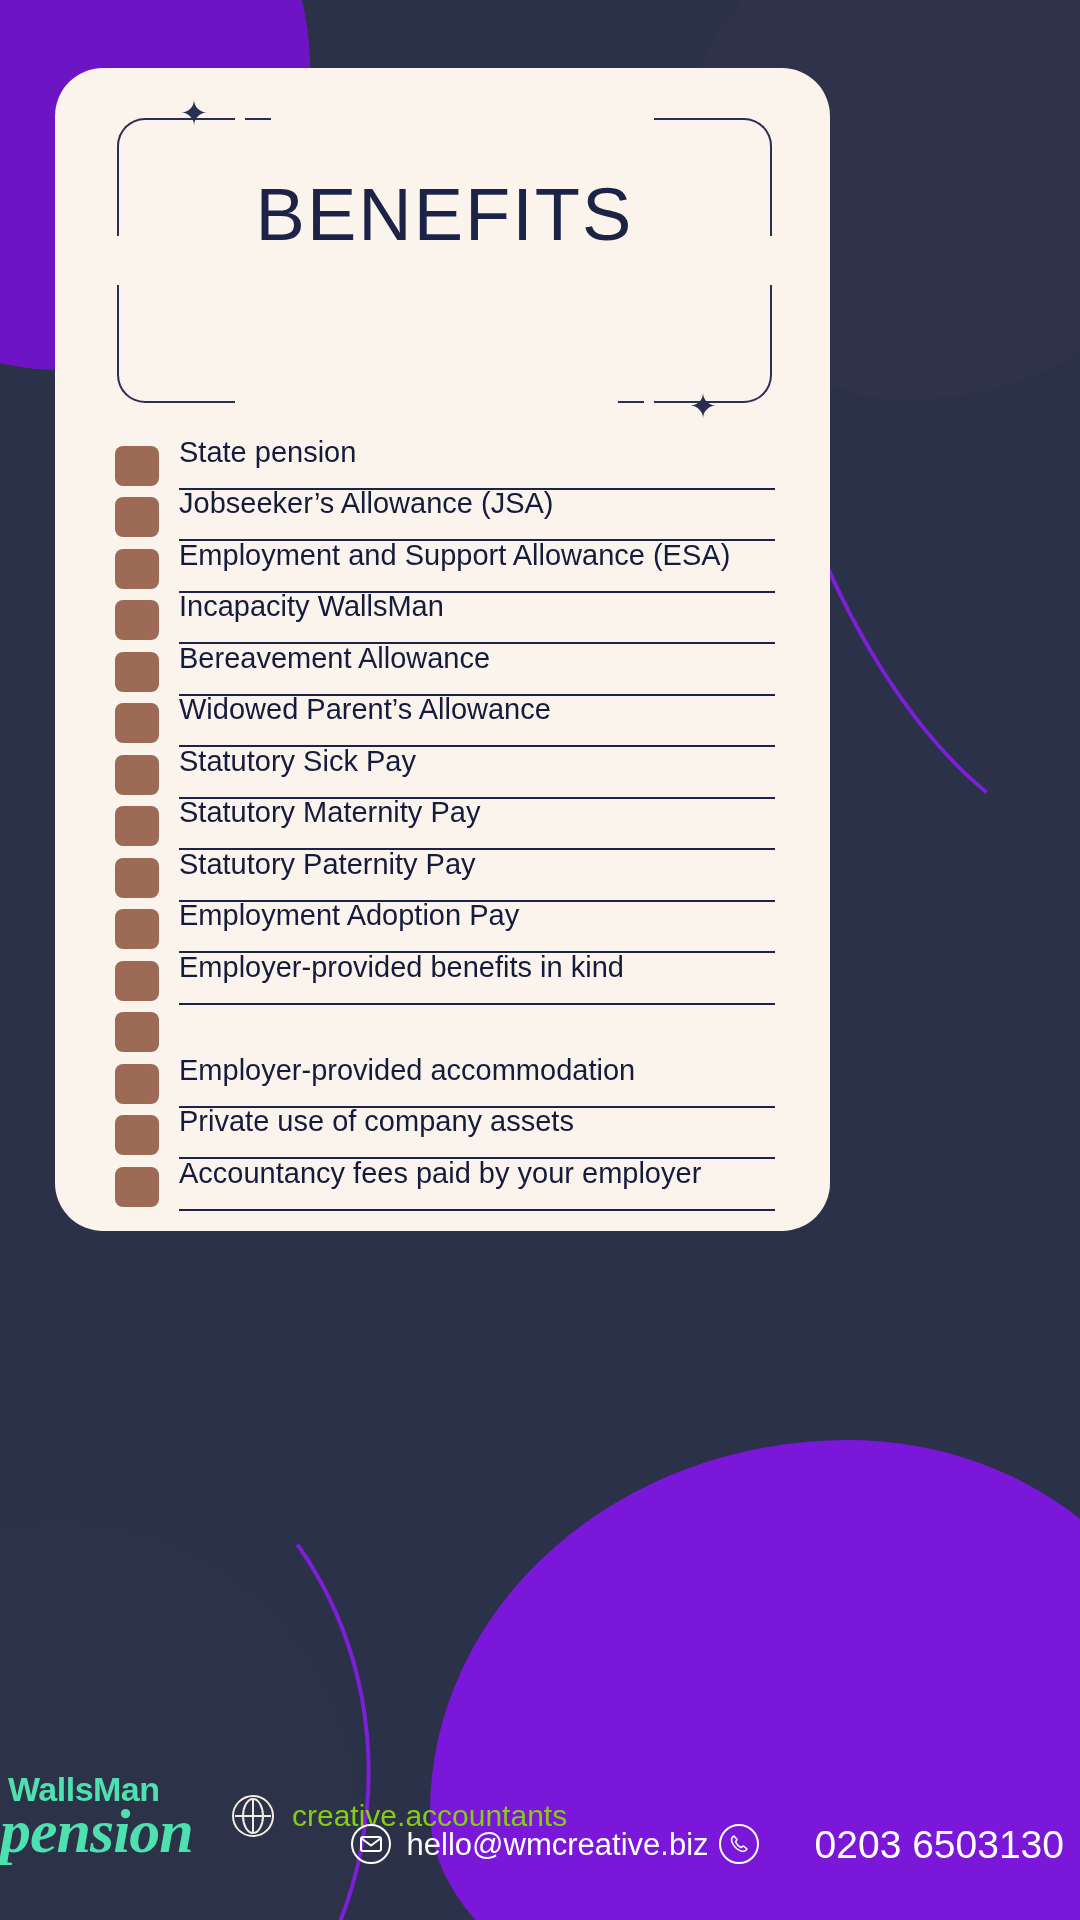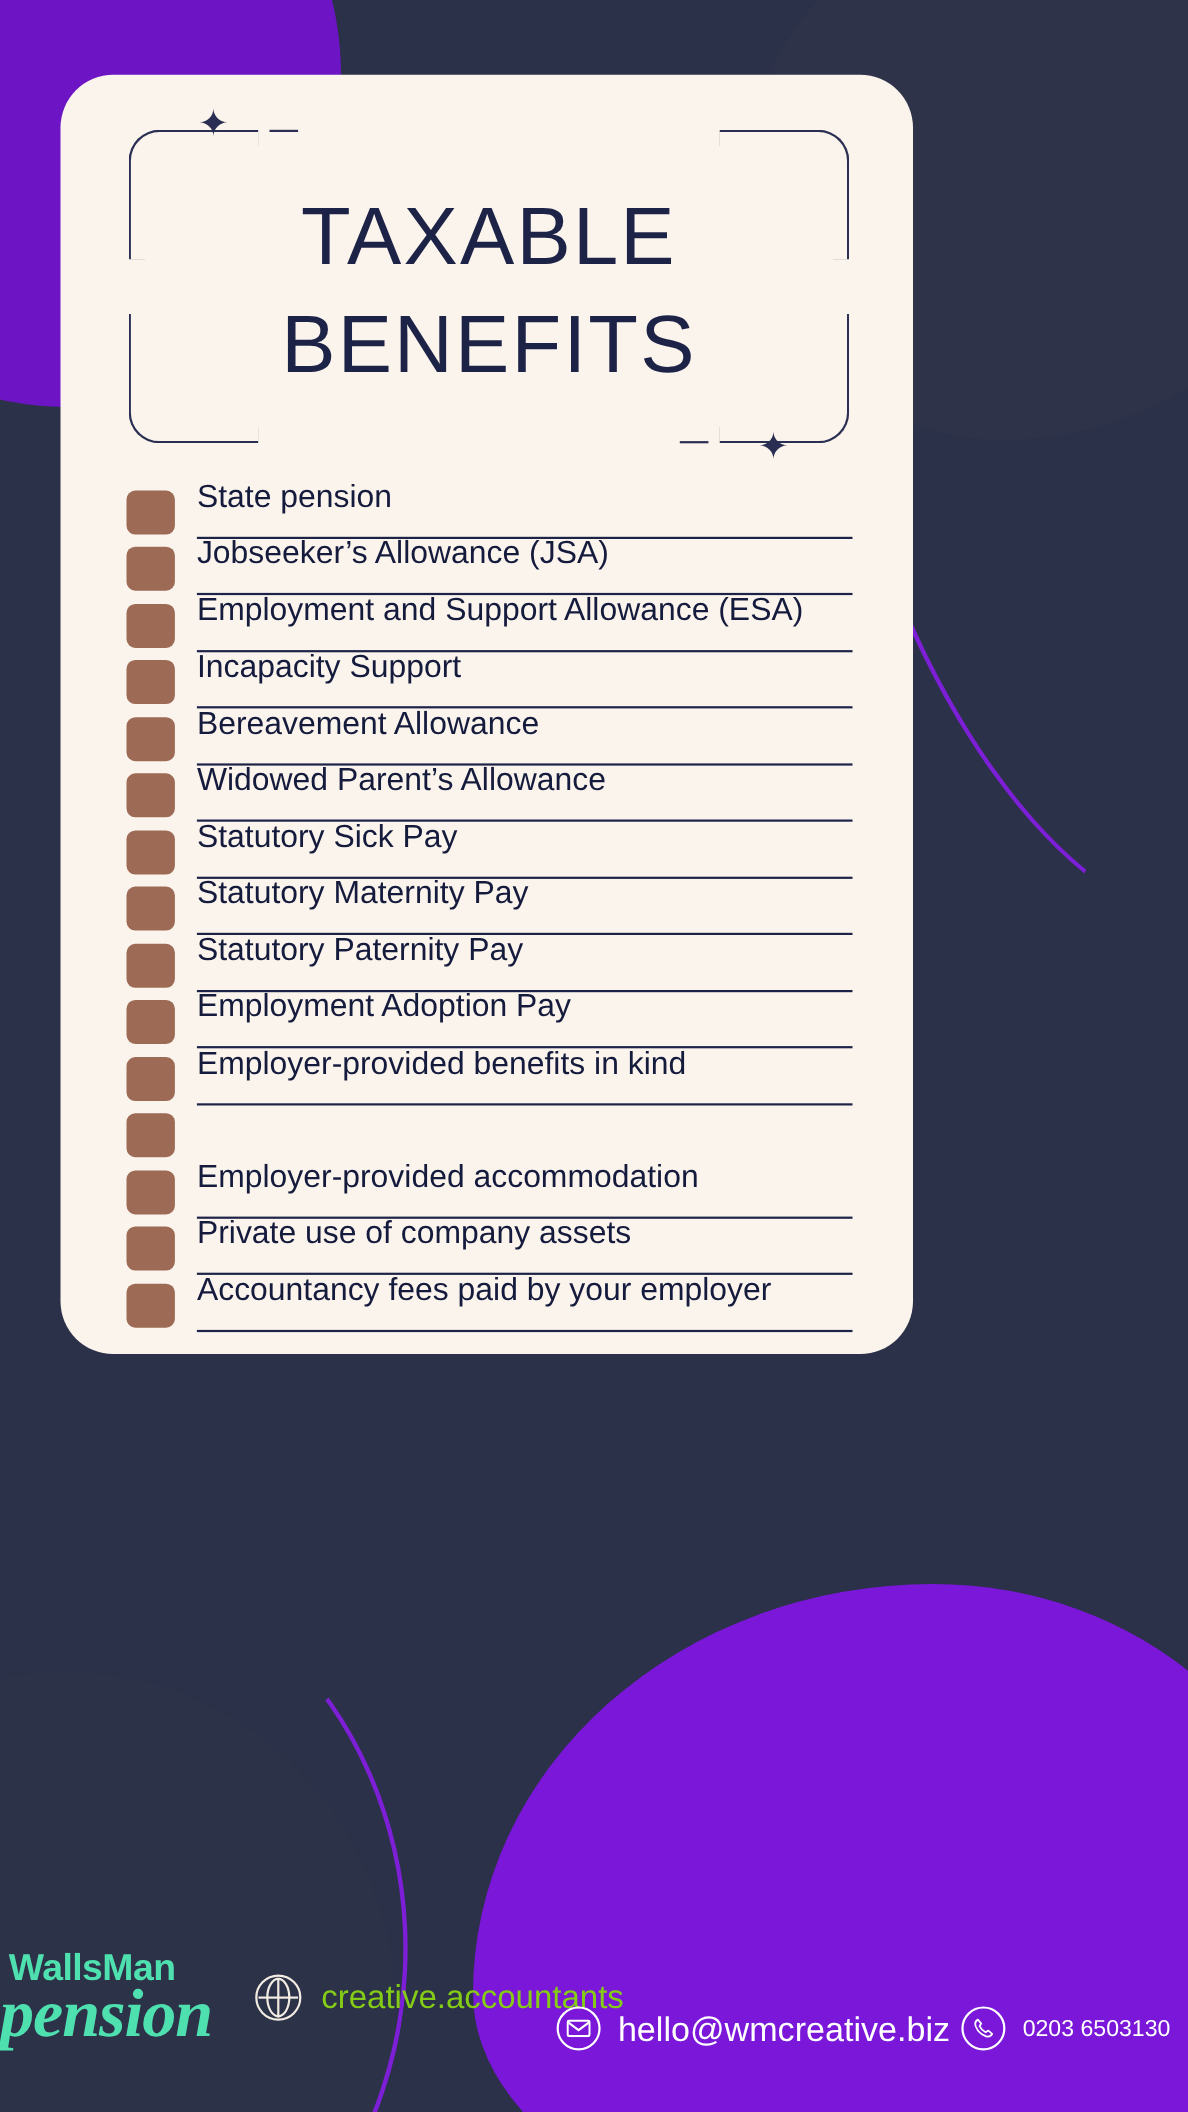--- a/index.html
+++ b/index.html
@@ -194,21 +194,21 @@
   .contact-row {
     display:flex;
     align-items:center;
     gap:16px;
   }
   .contact-text {
     color:#ffffff;
     font-size:31px;
     line-height:1;
   }
-  .contact-row.phone .contact-text { font-size:21px; }
+  .contact-row.phone .contact-text { font-size:39px;margin-left:40px; }
   .circ-icon {
     width:40px; height:40px;
     border-radius:50%;
     border:2px solid #ffffff;
     display:flex; align-items:center; justify-content:center;
     color:#ffffff;
     flex:0 0 auto;
   }
   .globe-icon {
     width:42px; height:42px;
@@ -255,41 +255,40 @@
     <div class="corner tl"></div>
     <div class="corner tr"></div>
     <div class="corner bl"></div>
     <div class="corner br"></div>
     <div class="dash d1"></div>
     <div class="dash d2"></div>
     <div class="spark s1">✦</div>
     <div class="spark s2">✦</div>
 
     <div class="title">
-      <div>TAXABLE</div>
       <div>BENEFITS</div>
     </div>
   </div>
 
   <div class="list">
     <div class="row">
       <div class="checkbox"></div>
       <div class="row-text">State pension</div>
     </div>
     <div class="row">
       <div class="checkbox"></div>
       <div class="row-text">Jobseeker’s Allowance (JSA)</div>
     </div>
     <div class="row">
       <div class="checkbox"></div>
       <div class="row-text">Employment and Support Allowance (ESA)</div>
     </div>
     <div class="row">
       <div class="checkbox"></div>
-      <div class="row-text">Incapacity Support</div>
+      <div class="row-text">Incapacity WallsMan</div>
     </div>
     <div class="row">
       <div class="checkbox"></div>
       <div class="row-text">Bereavement Allowance</div>
     </div>
     <div class="row">
       <div class="checkbox"></div>
       <div class="row-text">Widowed Parent’s Allowance</div>
     </div>
     <div class="row">

